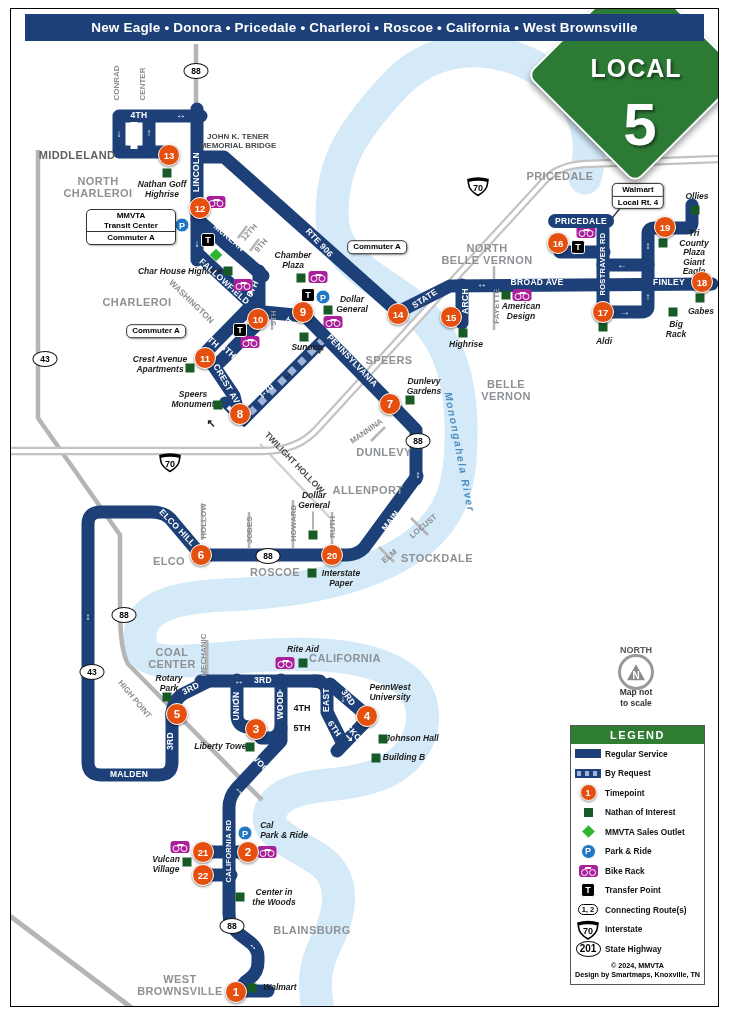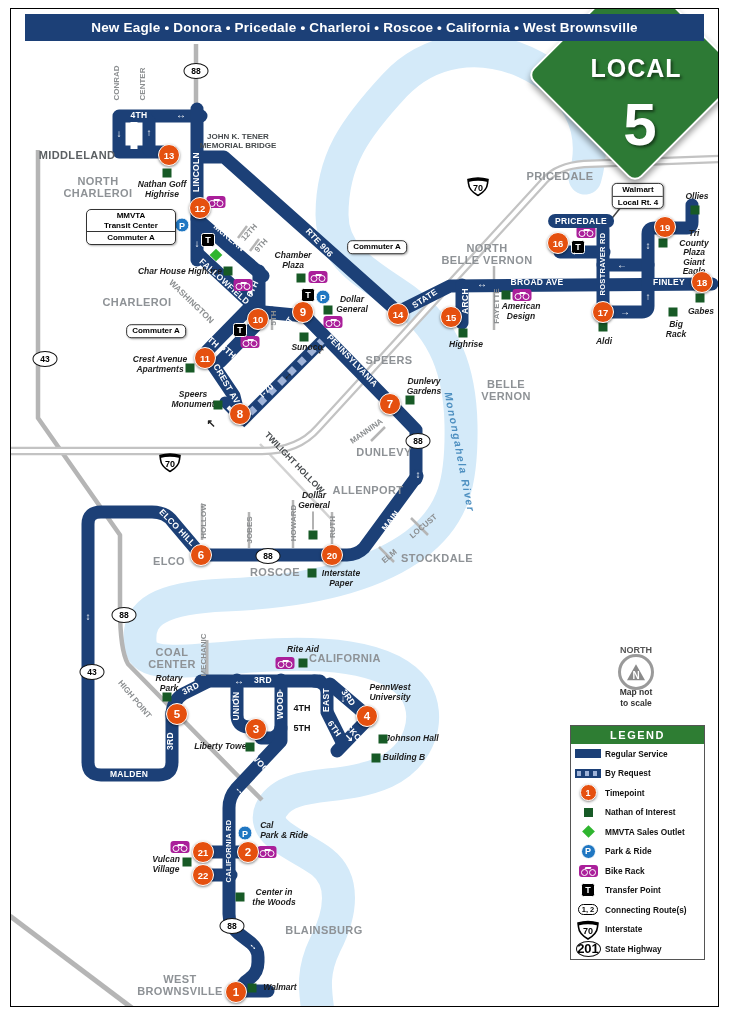--- a/index.html
+++ b/index.html
@@ -143,21 +143,21 @@
 VERNON</div>
 <div class="abs lbl area" style="left:389px;top:360px">SPEERS</div>
 <div class="abs lbl area" style="left:384px;top:452px">DUNLEVY</div>
 <div class="abs lbl area" style="left:368px;top:490px">ALLENPORT</div>
 <div class="abs lbl area" style="left:437px;top:558px">STOCKDALE</div>
 <div class="abs lbl area" style="left:275px;top:572px">ROSCOE</div>
 <div class="abs lbl area" style="left:169px;top:561px">ELCO</div>
 <div class="abs lbl area" style="left:172px;top:658px">COAL
 CENTER</div>
 <div class="abs lbl area" style="left:345px;top:658px">CALIFORNIA</div>
-<div class="abs lbl area" style="left:324px;top:930px">BLAINSBURG</div>
+<div class="abs lbl area" style="left:312px;top:930px">BLAINSBURG</div>
 <div class="abs lbl area" style="left:180px;top:985px">WEST
 BROWNSVILLE</div>
 <div class="abs lbl sd" style="left:238px;top:142px">JOHN K. TENER
 MEMORIAL BRIDGE</div>
 <div class="abs riverlbl" style="left:460px;top:452px;transform:translate(-50%,-50%) rotate(79deg)">Monongahela River</div>
 
 <div class="abs lbl sw" style="left:139px;top:116px">4TH</div>
 <div class="abs lbl sw" style="left:197px;top:172px;transform:translate(-50%,-50%) rotate(-90deg)">LINCOLN</div>
 <div class="abs lbl sw" style="left:229px;top:238px;transform:translate(-50%,-50%) rotate(40deg)">McKEAN</div>
 <div class="abs lbl sw" style="left:319px;top:243px;transform:translate(-50%,-50%) rotate(47deg)">RTE 906</div>
@@ -492,23 +492,25 @@
         <svg width="24" height="21" viewBox="0 0 24 21">
           <path d="M2 4 Q12 1 22 4 L21.5 8 Q21 15 12 20 Q3 15 2.5 8 Z" fill="#fff" stroke="#000" stroke-width="1.6"></path>
           <path d="M2.2 4 Q12 1.2 21.8 4 L21.6 6.5 Q12 4.2 2.4 6.5 Z" fill="#000"></path>
           <text x="12" y="15" text-anchor="middle" font-size="9" font-weight="bold">70</text>
         </svg>
       </div>
     <div class="leg-lb">Interstate</div>
   </div>
   <div class="leg-row">
     <div class="leg-ic">
-        <div class="oval inline" style="font-size:13px">201</div>
+        <div class="oval inline" style="font-size:10px">201</div>
       </div>
     <div class="leg-lb">State Highway</div>
   </div>
+  <div class="leg-copy">© 2024, MMVTA
+Design by Smartmaps, Knoxville, TN</div>
 </div>
 
 <div class="mstrip" style="left:719px;top:0;width:10px;height:1024px"></div>
 <div class="mstrip" style="left:0;top:0;width:10px;height:1024px"></div>
 <div class="mstrip" style="left:0;top:0;width:729px;height:8px"></div>
 <div class="mstrip" style="left:0;top:1007px;width:729px;height:17px"></div>
 <div class="frame"></div>
 
 </body></html>

